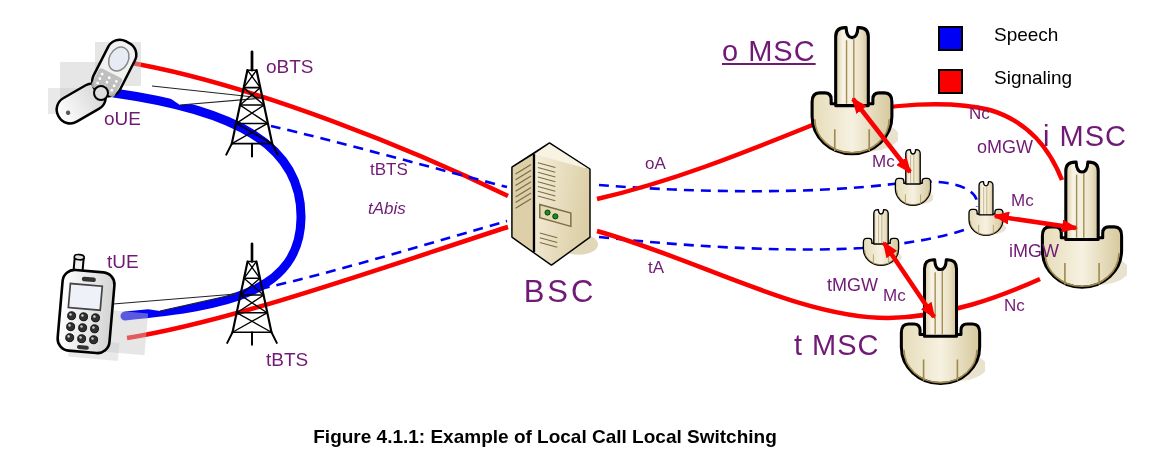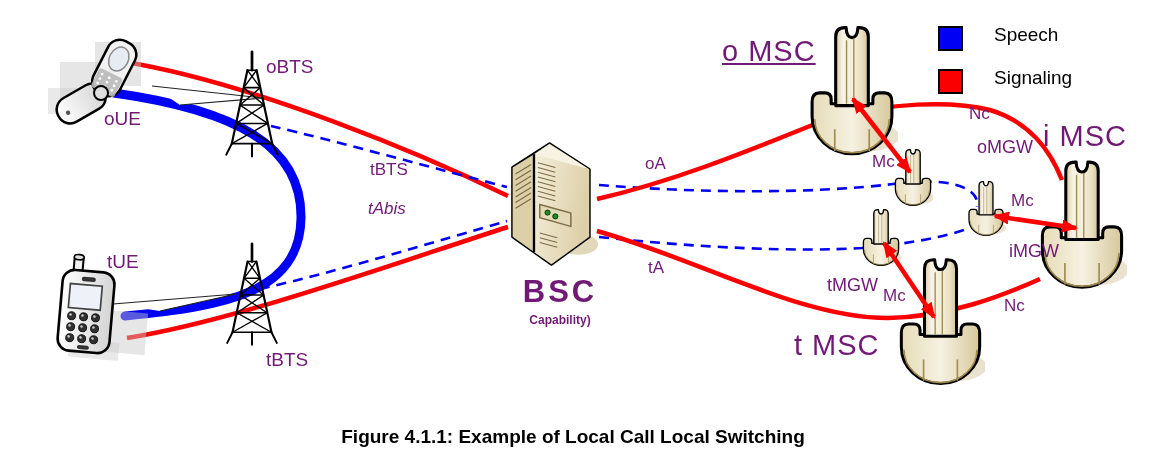--- a/index.html
+++ b/index.html
@@ -13,21 +13,21 @@
   .lbl-big{font-size:29px;letter-spacing:1px;}
   .lbl-bsc{font-size:31px;letter-spacing:3px;text-align:center;width:130px;}
   .lbl-bsc-note{font-size:12px;font-weight:700;text-align:center;width:150px;line-height:1.3;}
   .legend{position:absolute;left:938px;top:24px;width:220px;}
   .legend-row{position:relative;height:43px;}
   .swatch{position:absolute;left:0;top:2px;width:21px;height:21px;border:2px solid #000;}
   .sw-speech{background:#0000f5;}
   .sw-signaling{background:#fa0000;}
   .legend-label{position:absolute;left:56px;top:0;font-size:19px;}
   .caption{position:absolute;left:0;top:426px;width:1090px;text-align:center;
-           font-size:19px;font-weight:700;padding-left:28px;}
+           font-size:19px;font-weight:700;}
 </style>
 </head>
 <body>
 
 <div class="stage">
 
   <svg width="1174" height="474" viewBox="0 0 1174 474">
     <defs>
       <linearGradient id="gCol" x1="0" y1="0" x2="1" y2="0">
         <stop offset="0" stop-color="#d9cba2"></stop>
@@ -222,23 +222,22 @@
   <div class="lbl lbl-node" style="left:104px;top:109px;">oUE</div>
   <div class="lbl lbl-node" style="left:266px;top:57px;">oBTS</div>
   <div class="lbl lbl-node" style="left:107px;top:252px;">tUE</div>
   <div class="lbl lbl-node" style="left:266px;top:350px;">tBTS</div>
 
   <div class="lbl lbl-if" style="left:370px;top:161px;">tBTS</div>
   <div class="lbl lbl-if" style="left:368px;top:200px;font-style:italic;">tAbis</div>
   <div class="lbl lbl-if" style="left:645px;top:155px;text-align:center;">oA</div>
   <div class="lbl lbl-if" style="left:648px;top:259px;">tA</div>
 
-  <div class="lbl lbl-bsc" style="left:495px;top:276px;font-weight:bold;">BSC</div>
+  <div class="lbl lbl-bsc" style="left:495px;top:276px;">BSC</div>
   <div class="lbl lbl-bsc-note" style="left:485px;top:313px;">
-    <div>Capability)</div>
   </div>
 
   <div class="lbl lbl-big" style="left:722px;top:36px;text-decoration:underline;">o MSC</div>
   <div class="lbl lbl-big" style="left:794px;top:330px;">t MSC</div>
   <div class="lbl lbl-big" style="left:1043px;top:121px;">i MSC</div>
 
   <div class="lbl lbl-mgw" style="left:938px;top:138px;margin-left:39px;">oMGW</div>
   <div class="lbl lbl-mgw" style="left:969px;top:242px;margin-left:40px;">iMGW</div>
   <div class="lbl lbl-mgw" style="left:827px;top:276px;text-align:center;">tMGW</div>
 

